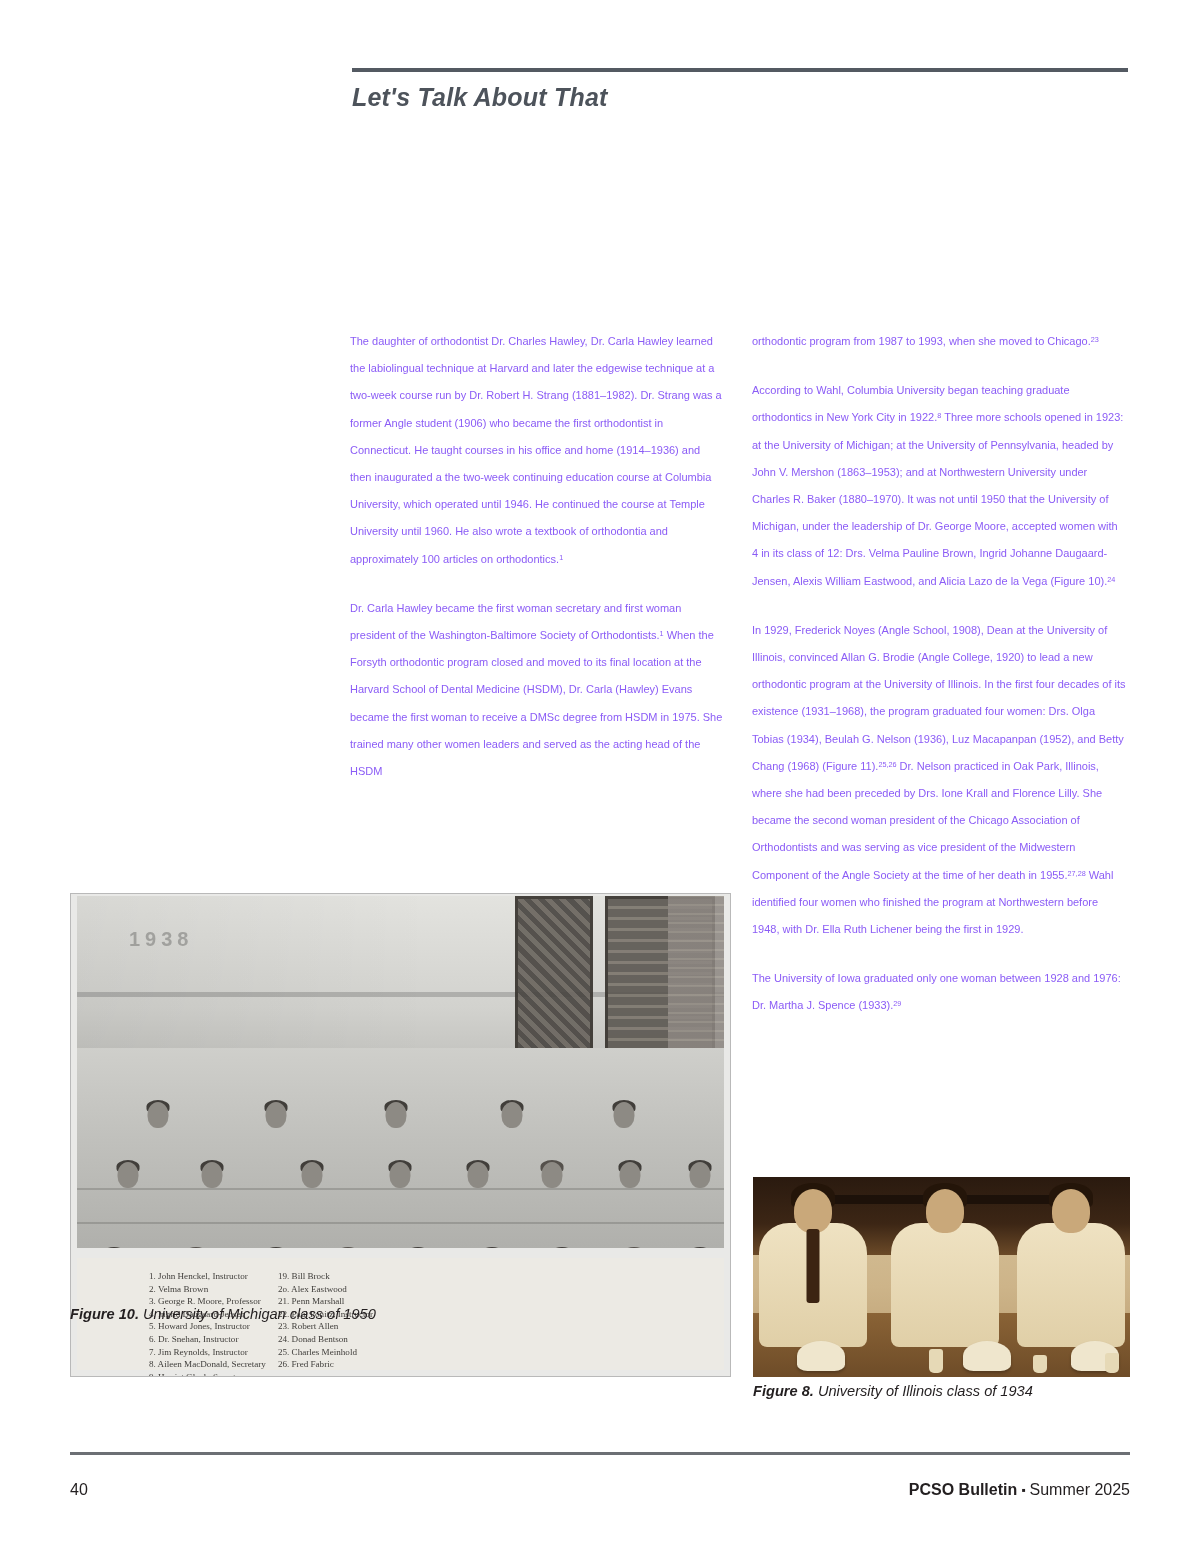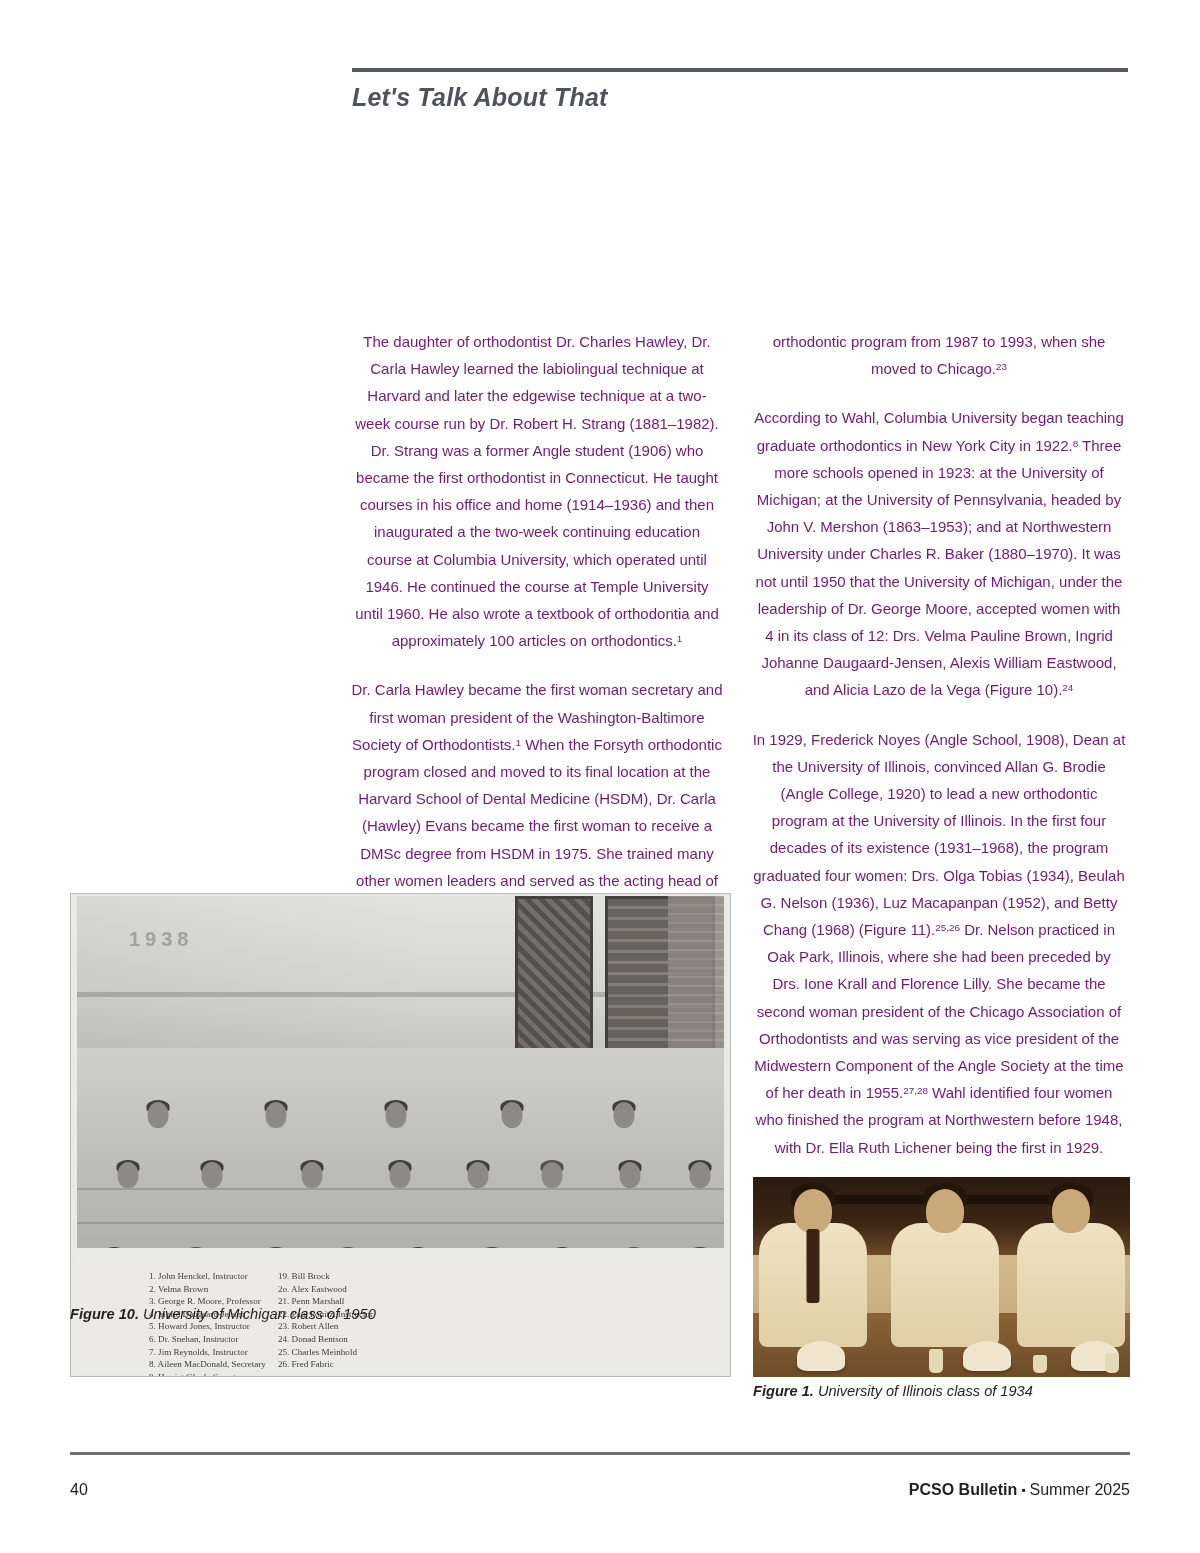--- a/index.html
+++ b/index.html
@@ -34,24 +34,24 @@
     font-style: italic;
     color: #4d535b;
     letter-spacing: 0.2px;
   }
 
   
   .col {
     position: absolute;
     top: 328px;
     width: 374px;
-    font-size: 15px;
+    font-size: 11px;
     line-height: 27.2px;
-    color: #701a75;
-    text-align: center;
+    color: #8b5cf6;
+    text-align: left;
   }
   .col-left  { left: 350px; }
   .col-right { left: 752px; }
 
   .col p {
     margin: 0 0 22px 0;
   }
   .col p:last-child { margin-bottom: 0; }
 
   sup {
@@ -518,20 +518,20 @@
     <div class="cast k1"></div>
     <div class="cast k2"></div>
     <div class="cast k3"></div>
     <div class="vial v1"></div>
     <div class="vial v2"></div>
     <div class="vial v3"></div>
   </div>
 </div>
 
 <div class="fig-caption cap11">
-  <span class="lbl">Figure 1.</span><span> University of Illinois class of 1934</span>
+  <span class="lbl">Figure 8.</span><span> University of Illinois class of 1934</span>
 </div>
 
 <div class="footer-rule"></div>
 <div class="folio">40</div>
 <div class="pubinfo">
   <span class="pub">PCSO Bulletin</span><span class="sep">▪</span><span>Summer 2025</span>
 </div>
 
 </body></html>

